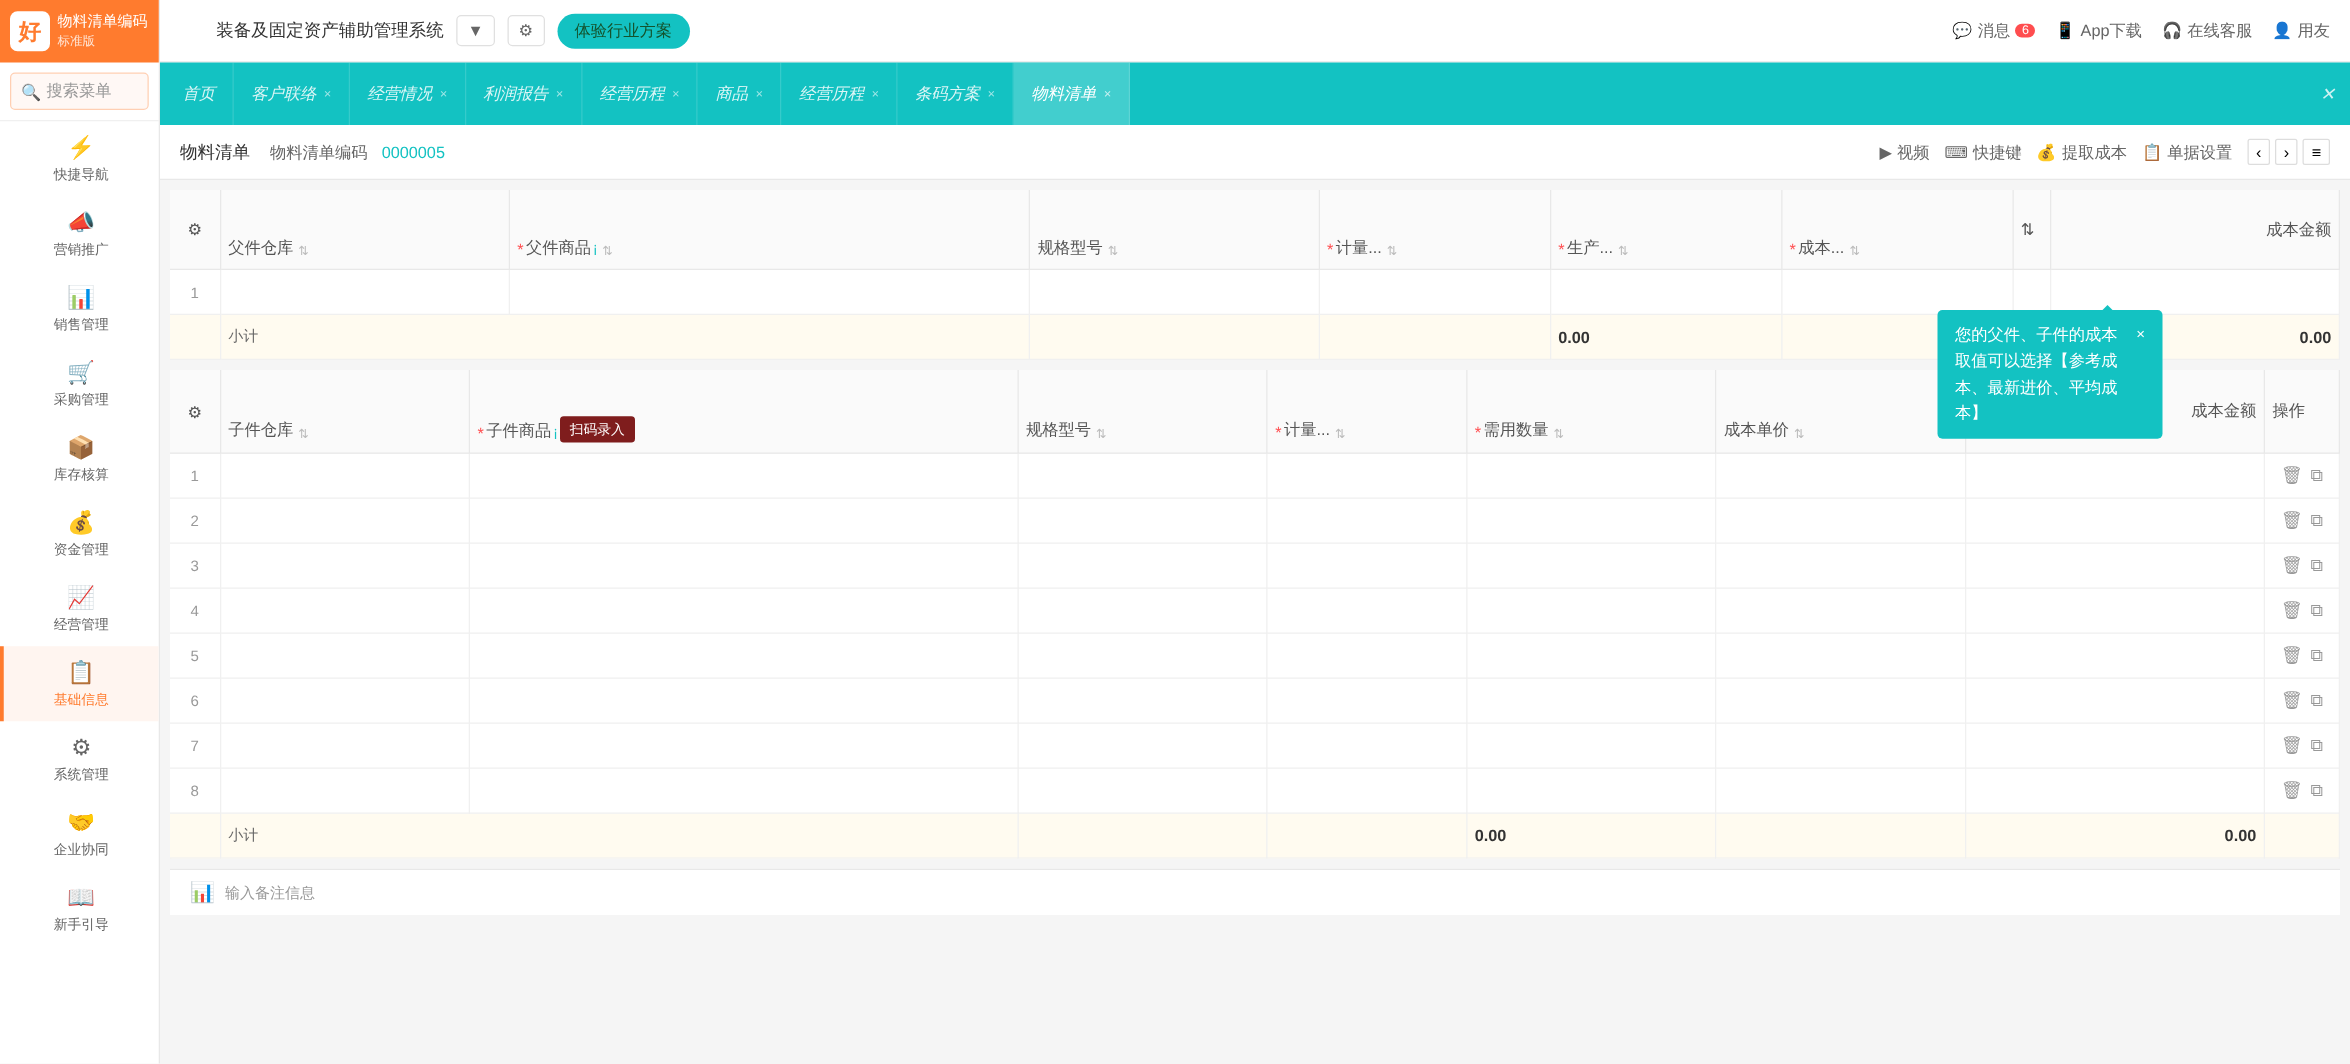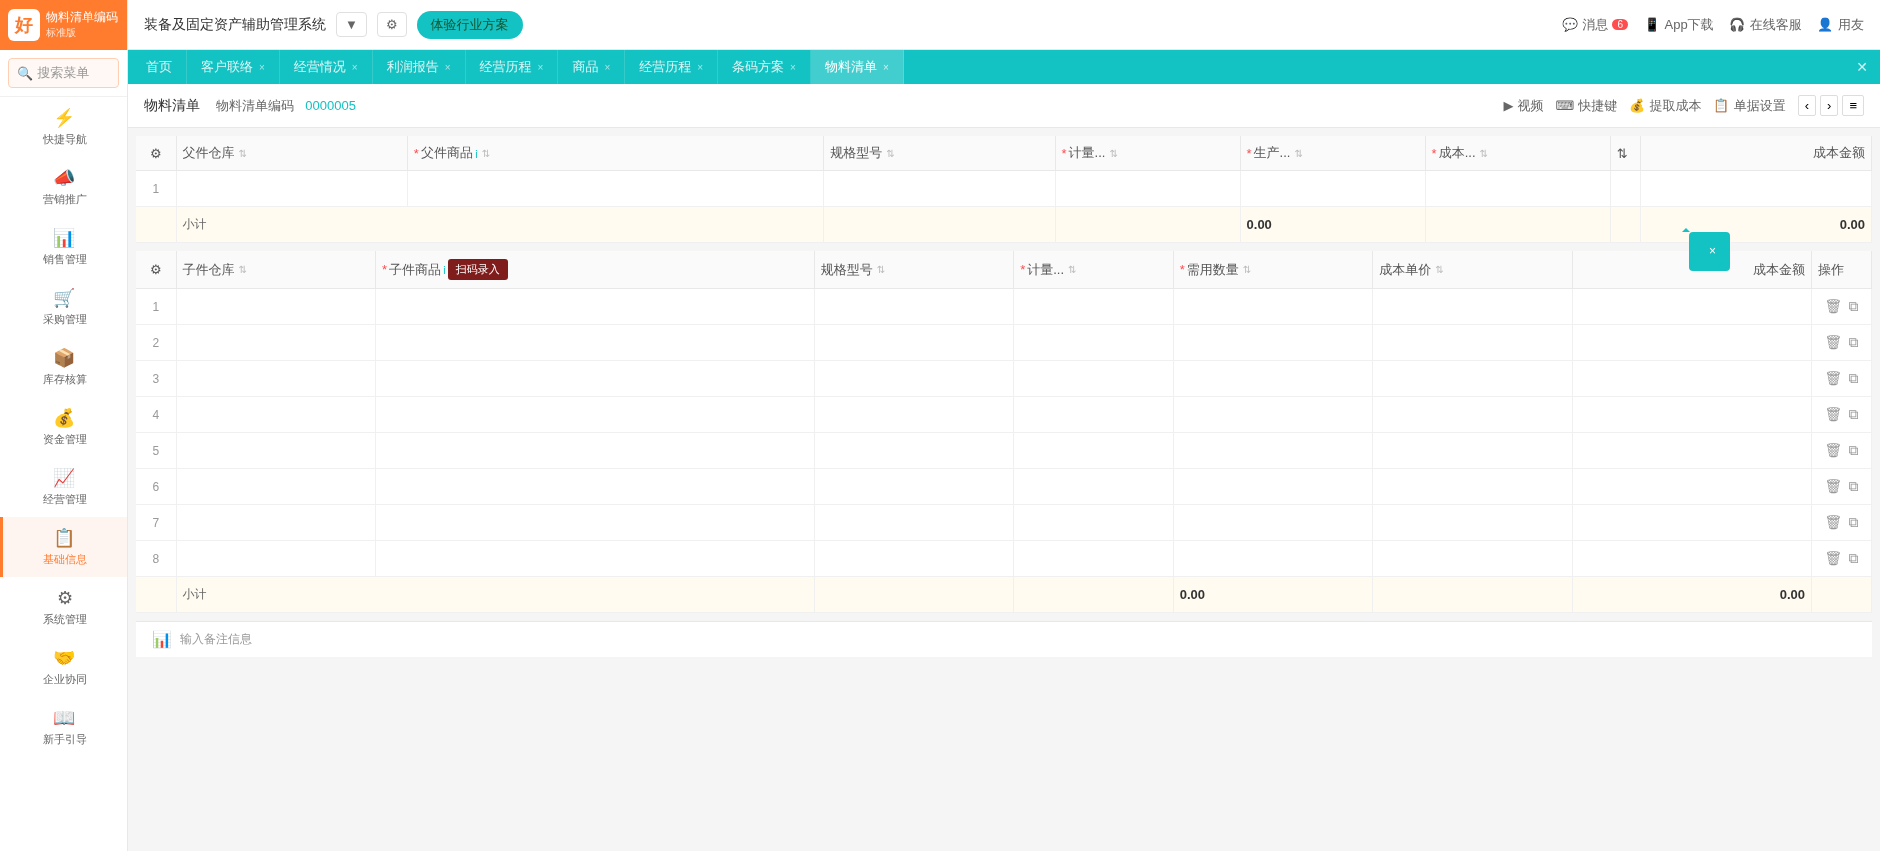--- a/index.html
+++ b/index.html
@@ -93,20 +93,21 @@
       display: flex;
       align-items: center;
       justify-content: space-between;
       padding: 0 16px;
       border-bottom: 1px solid #e8e8e8;
     }
     .topbar-left {
       display: flex;
       align-items: center;
       gap: 10px;
+      margin-left: 29px;
     }
     .system-title {
       font-size: 14px;
       color: #333;
       font-weight: 500;
     }
     .topbar-btn {
       background: #fff;
       border: 1px solid #e0e0e0;
       border-radius: 4px;
@@ -148,23 +149,24 @@
       font-size: 10px;
       min-width: 16px;
       text-align: center;
     }
 
     
     .nav-tabs {
       background: #13c2c2;
       display: flex;
       align-items: center;
-      height: 34px;
+      height: 50px;
       padding: 0 4px;
       overflow: hidden;
+      font-style: italic;
     }
     .nav-tab {
       display: flex;
       align-items: center;
       padding: 0 14px;
       height: 100%;
       color: rgba(255,255,255,0.85);
       cursor: pointer;
       font-size: 13px;
       white-space: nowrap;
@@ -349,21 +351,21 @@
     
     .breadcrumb-code { font-size: 12px; }
 
     
     ::-webkit-scrollbar { width: 6px; height: 6px; }
     ::-webkit-scrollbar-thumb { background: #ccc; border-radius: 3px; }
     ::-webkit-scrollbar-track { background: #f5f5f5; }
 
     .sort-icon { color: #bbb; font-size: 10px; margin-left: 2px; }
 
-    .th-inner { display: flex; align-items: center; gap: 2px; }
+    .th-inner { display: flex; align-items: flex-end; gap: 2px; margin-top: 29px; }
 
     .info-icon { color: #13c2c2; font-size: 11px; }
   </style>
 </head>
 <body>
 
 <div class="sidebar">
   <div class="sidebar-logo">
     <div class="sidebar-logo-icon">好</div>
     <div>
@@ -526,20 +528,21 @@
         <div style="display:flex; gap:4px; align-items:center;">
           <button style="border:1px solid #ddd; background:#fff; padding:2px 6px; cursor:pointer; border-radius:2px;">‹</button>
           <button style="border:1px solid #ddd; background:#fff; padding:2px 6px; cursor:pointer; border-radius:2px;">›</button>
           <button style="border:1px solid #ddd; background:#fff; padding:2px 6px; cursor:pointer; border-radius:2px;">≡</button>
         </div>
       </div>
     </div>
 
     <div class="tooltip-box">
       <span class="tooltip-close">×</span>
+      <span>您的父件、子件的成本取值可以选择【参考成本、最新进价、平均成本】</span>
     </div>
 
     <div class="section">
       <div style="overflow-x:auto;">
         <table class="data-table">
           <thead>
             <tr>
               <th>
                 <span>⚙</span>
               </th>

